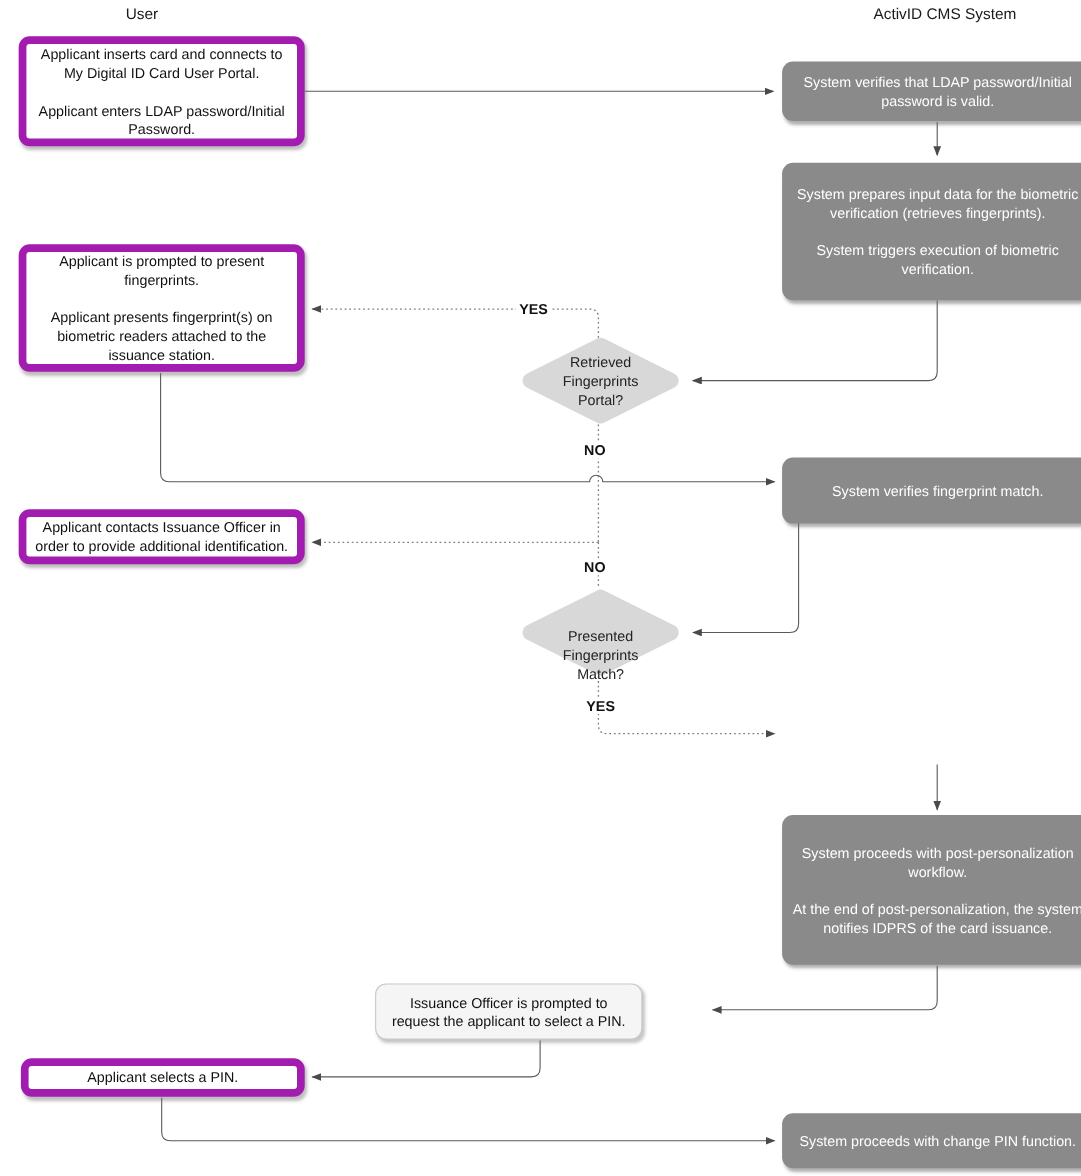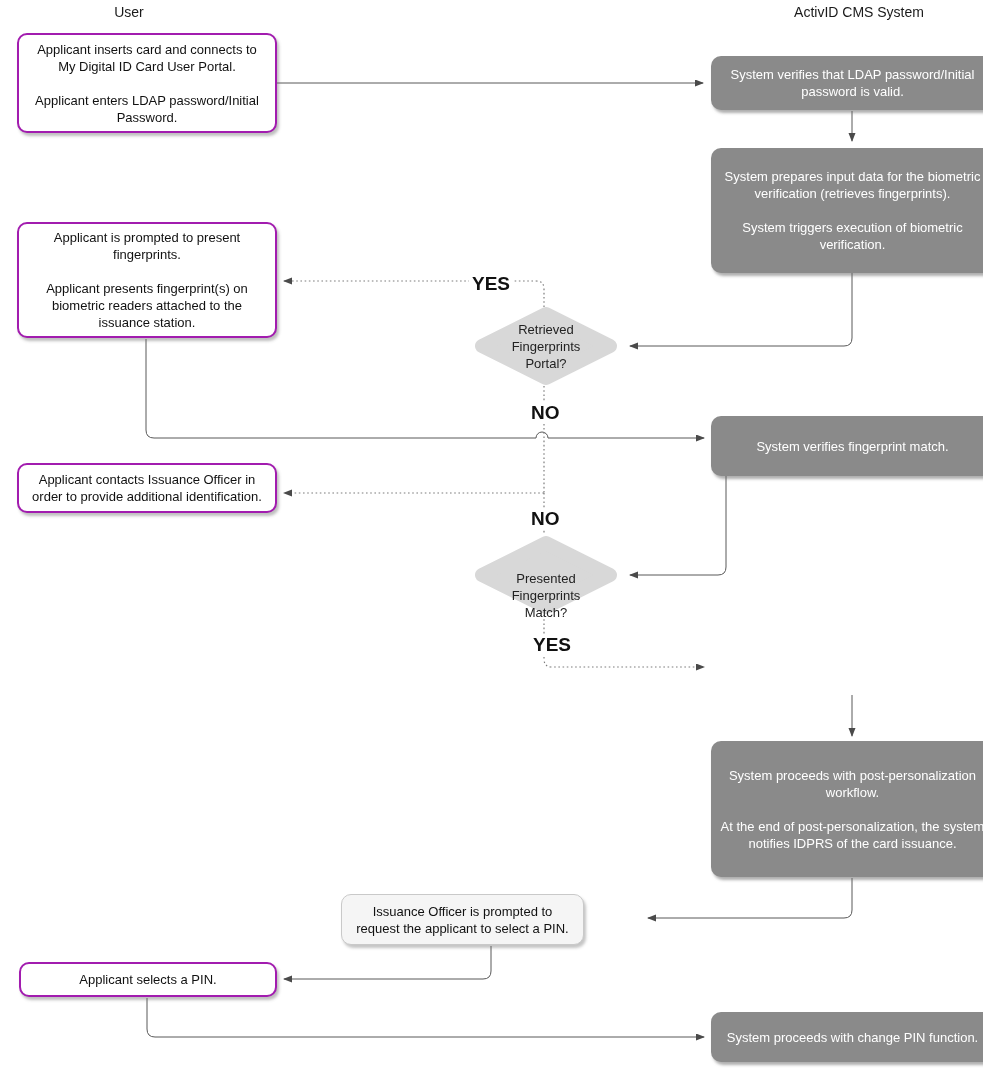--- a/index.html
+++ b/index.html
@@ -3,29 +3,29 @@
 <meta charset="utf-8">
 <style>
   html,body{margin:0;padding:0;background:#ffffff;}
   body{width:983px;height:1069px;position:relative;font-family:"Liberation Sans",sans-serif;}
   .canvas{position:absolute;left:14px;top:0;width:983px;height:1069px;}
   svg.connectors{position:absolute;left:0;top:0;width:983px;height:1069px;}
   .lane-header{position:absolute;font-size:14px;color:#1a1a1a;text-align:center;width:220px;}
   .node{position:absolute;display:flex;align-items:center;justify-content:center;
         text-align:center;font-size:13px;line-height:17px;white-space:pre-line;
         border-radius:10px;box-sizing:border-box;padding:6px 8px;}
-  .user-node{background:#ffffff;border:2px solid #a21caf;color:#111;
+  .user-node{background:#ffffff;border:7px solid #a21caf;color:#111;
         box-shadow:2px 3px 3px rgba(110,110,110,0.45);}
   .officer-node{background:#f5f5f5;border:1px solid #c9c9c9;color:#111;
         box-shadow:2px 3px 3px rgba(110,110,110,0.40);}
   .system-node{background:#8a8a8a;border:none;color:#ffffff;
         box-shadow:2px 3px 3px rgba(110,110,110,0.55);}
   .decision-label{position:absolute;text-align:center;font-size:13px;line-height:17px;
         color:#222;white-space:pre-line;display:flex;align-items:center;justify-content:center;}
-  .branch-label{position:absolute;font-size:19px;font-weight:bold;color:#111;
+  .branch-label{position:absolute;font-size:13px;font-weight:bold;color:#111;
         background:#ffffff;padding:0 3px;}
 </style>
 </head>
 <body>
 
 <div class="canvas">
 
   <svg class="connectors" viewBox="0 0 983 1069" xmlns="http://www.w3.org/2000/svg">
     <defs>
       <marker id="arrow-solid" markerWidth="9" markerHeight="8" refX="8" refY="3.5" orient="auto" markerUnits="userSpaceOnUse">

